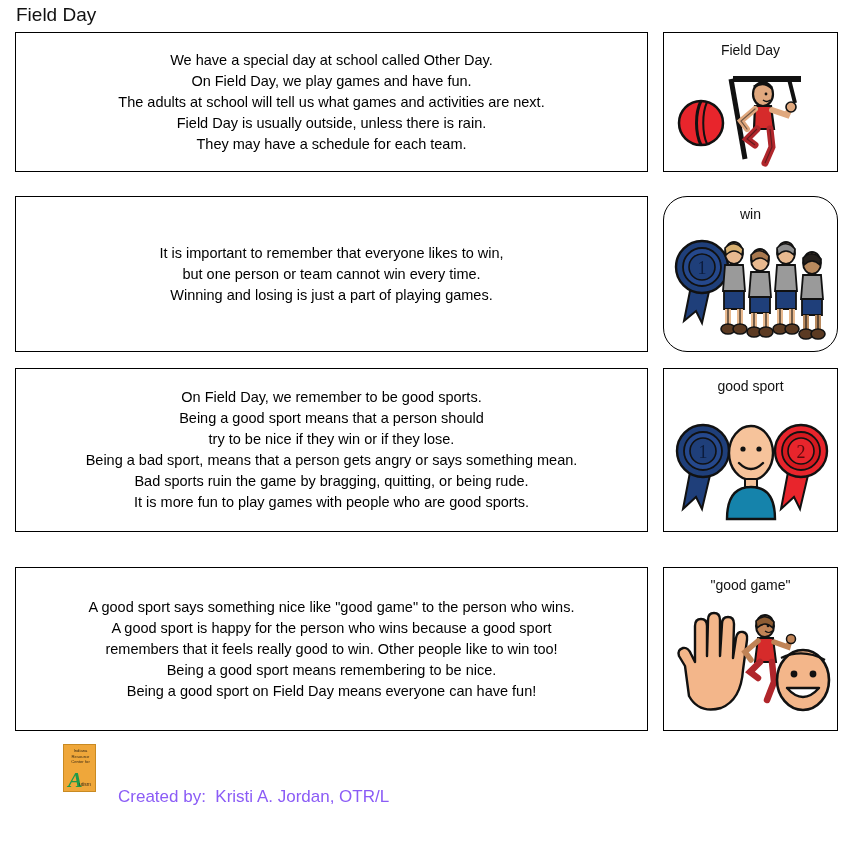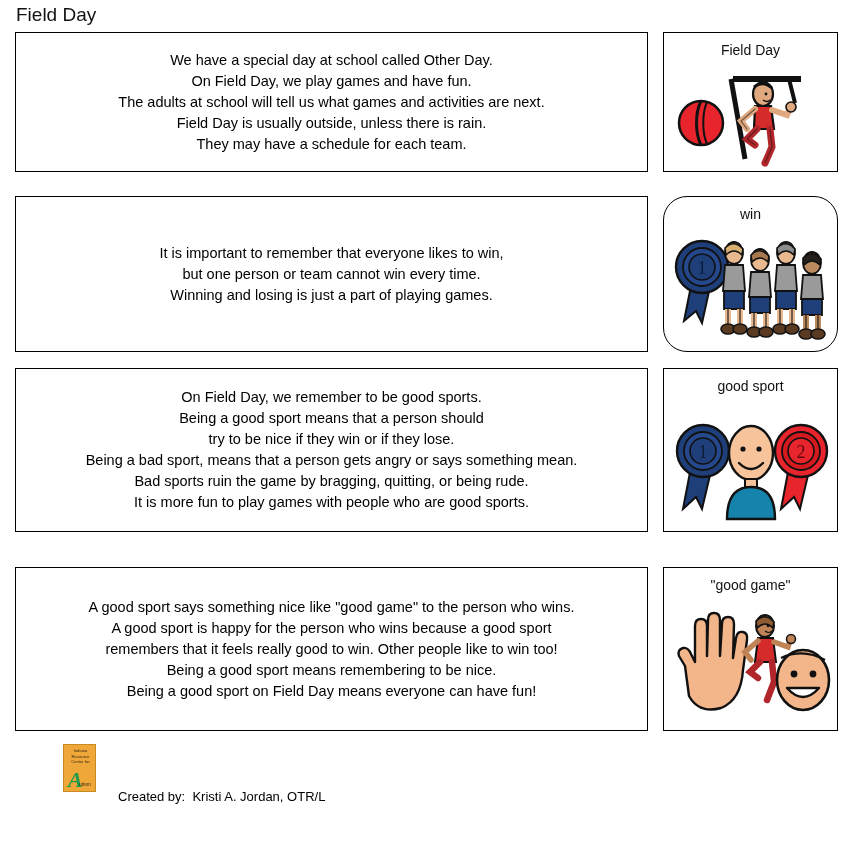--- a/index.html
+++ b/index.html
@@ -126,23 +126,23 @@
     left: 15px;
     top: 36px;
     font-size: 5px;
     line-height: 6px;
     color: #3a2a14;
   }
   .credit {
     position: absolute;
     left: 118px;
     top: 788px;
-    font-size: 13px;
+    font-size: 17px;
     line-height: 18px;
-    color: #000000;
+    color: #8b5cf6;
     white-space: pre;
   }
 </style>
 </head>
 <body>
 
 <div class="page">
 
   <div class="page-title">Field Day</div>
 

